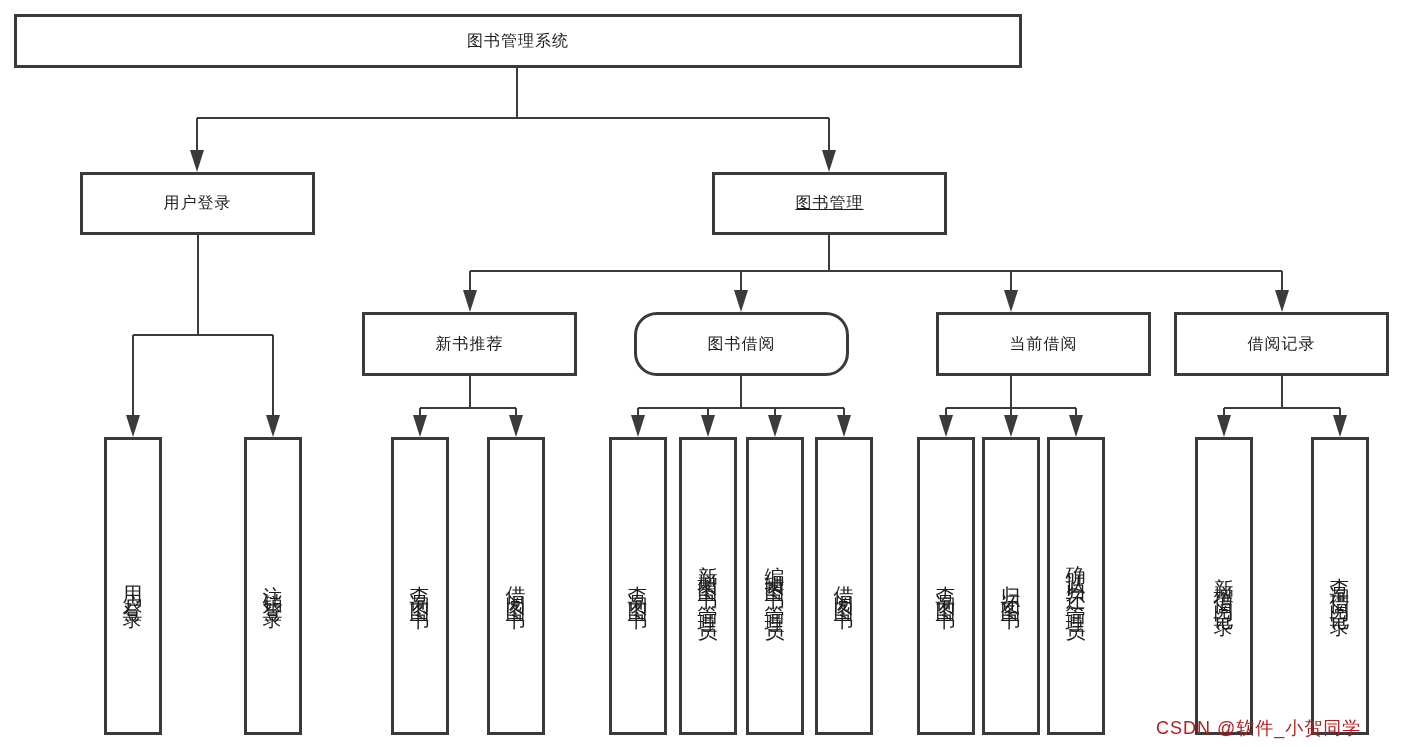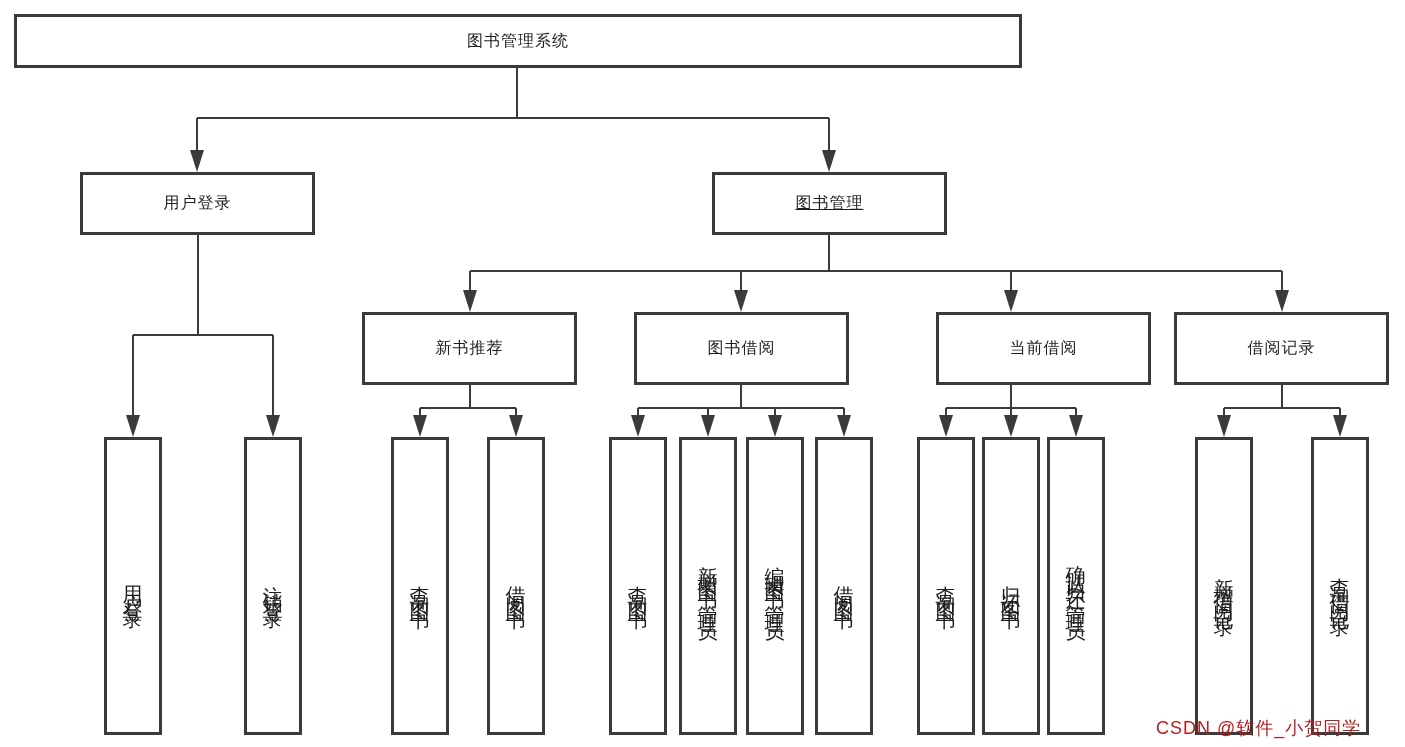--- a/index.html
+++ b/index.html
@@ -24,23 +24,23 @@
   .box.leaf span{
     writing-mode:vertical-rl;
     letter-spacing:8px;
     font-size:20px;
     line-height:1;
     white-space:nowrap;
   }
   .root{left:14px;top:14px;width:1008px;height:54px;}
   .grp-user{left:80px;top:172px;width:235px;height:63px;}
   .grp-book{left:712px;top:172px;width:235px;height:63px;text-decoration:underline;}
-  .sec{top:312px;width:215px;height:73px;}
+  .sec{top:312px;width:215px;height:64px;}
   .sec-newbook{left:362px;}
-  .sec-borrow{left:634px;}
+  .sec-borrow{left:634px;border-radius:23px;}
   .sec-current{left:936px;}
   .sec-records{left:1174px;}
   .leaf{top:437px;width:58px;height:298px;}
   .lf0{left:104px;}  .lf1{left:244px;}
   .lf2{left:391px;}  .lf3{left:487px;}
   .lf4{left:609px;}  .lf5{left:679px;}
   .lf6{left:746px;}  .lf7{left:815px;}
   .lf8{left:917px;}  .lf9{left:982px;}  .lf10{left:1047px;}
   .lf11{left:1195px;}.lf12{left:1311px;}
   .watermark{

